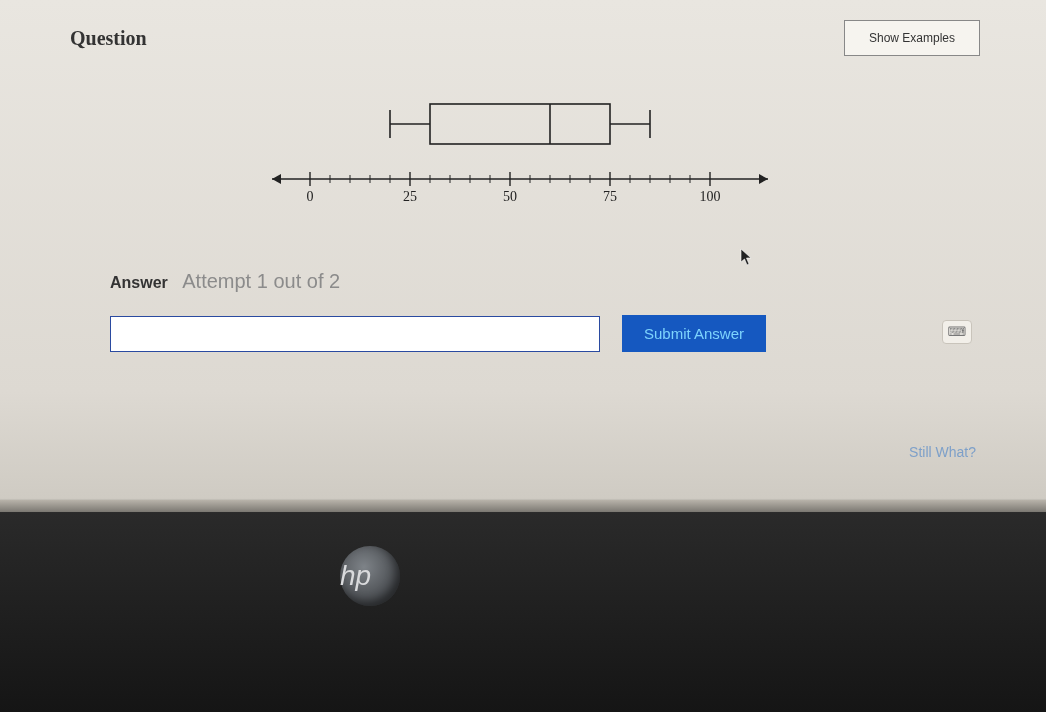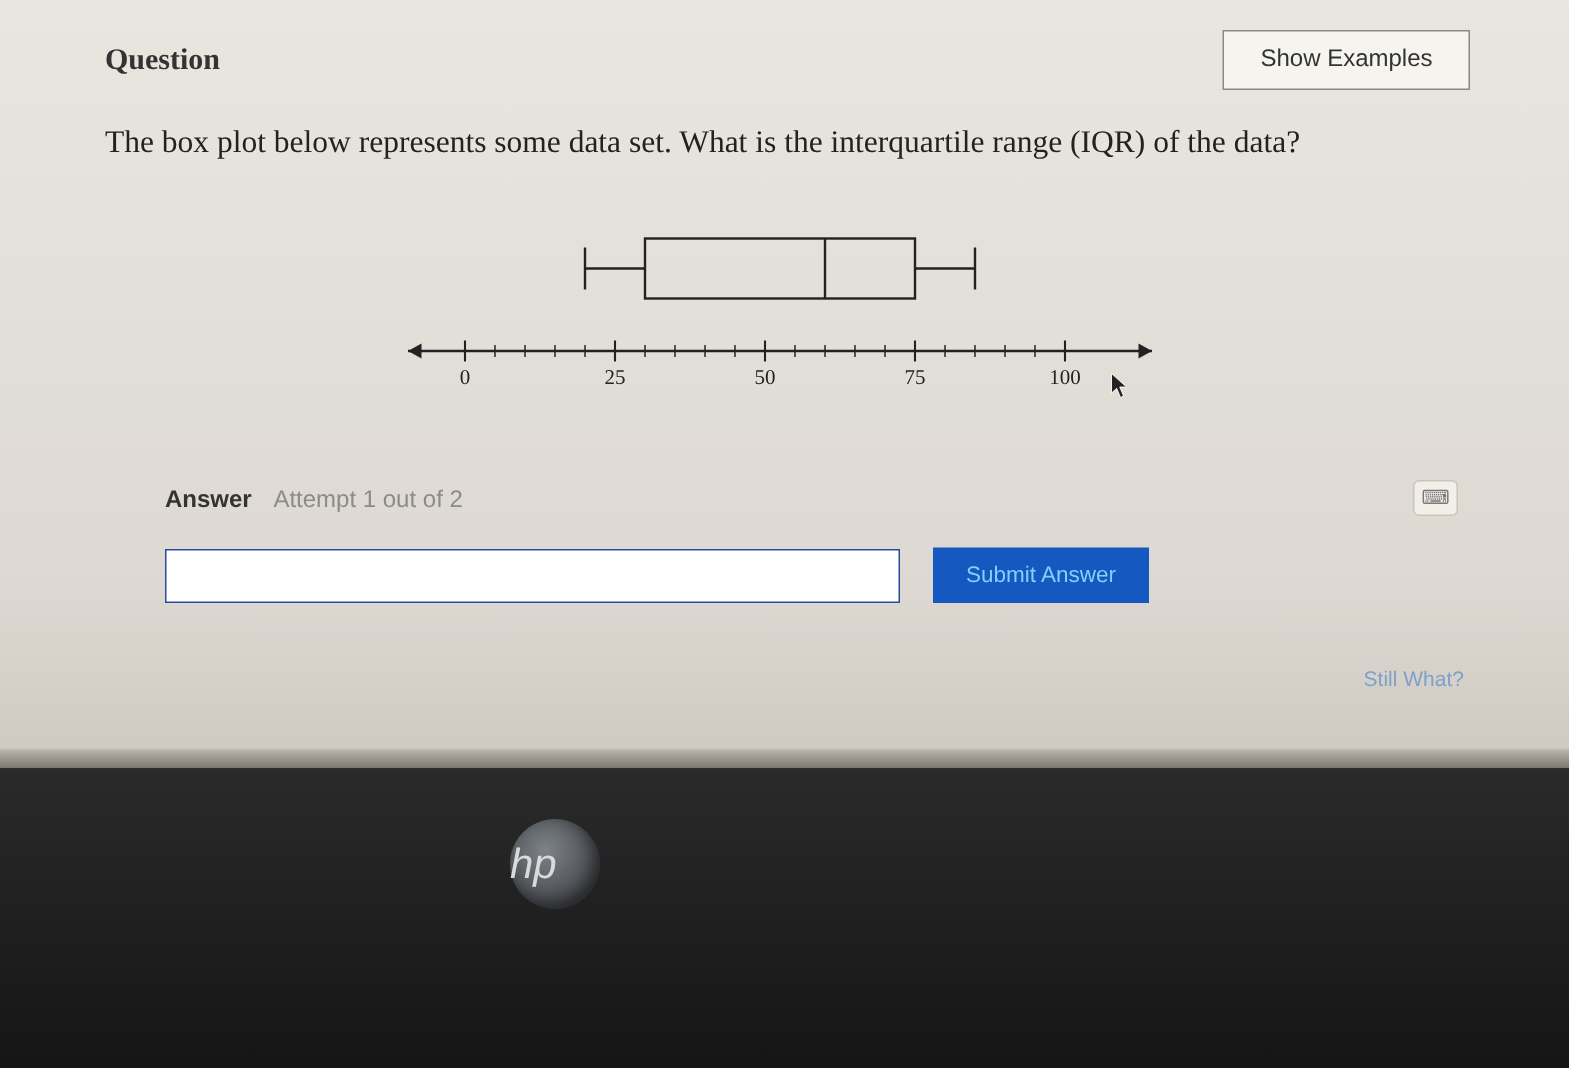--- a/index.html
+++ b/index.html
@@ -17,38 +17,38 @@
   }
   .header-row {
     display: flex; justify-content: space-between; align-items: center;
     padding: 20px 20px 10px 30px;
   }
   .question-label {
     font-weight: bold; font-size: 20px; color:#333;
   }
   .show-examples {
     border: 1px solid #888; background: #f6f4ef;
-    padding: 10px 24px; font-size: 16px; color:#333;
+    padding: 10px 24px; font-size: 12px; color:#333;
     font-family: Arial, sans-serif; cursor: pointer;
   }
   .prompt {
     font-size: 21px; color:#222; padding: 12px 20px 14px 30px;
     font-family: Georgia, serif;
   }
   .plot-wrap {
     width: 100%; display:flex; justify-content:center;
     padding: 18px 0 6px 0;
   }
   svg.boxplot { display:block; }
   .answer-row {
     padding: 40px 20px 8px 70px;
     color:#444; font-family: Arial, sans-serif;
   }
   .answer-row .alabel { font-weight: bold; font-size: 16px; color:#333; margin-right:10px; }
-  .answer-row .attempt { font-size: 16px; color:#8b8b8b; }
+  .answer-row .attempt { font-size: 20px; color:#8b8b8b; }
   .input-row {
     display:flex; align-items:center; gap: 22px;
     padding: 14px 20px 10px 70px;
   }
   .ans-input {
     width: 490px; height: 36px;
     border: 1.6px solid #2a4aa0;
     background:#fff; font-size:16px; padding:4px 8px;
     font-family: Arial, sans-serif;
   }
@@ -92,21 +92,20 @@
 
 <div class="screen">
 
   <div class="page">
 
     <div class="header-row">
       <div class="question-label">Question</div>
       <button class="show-examples">Show Examples</button>
     </div>
 
-    <div class="prompt">The box plot below represents some data set. What is the interquartile range (IQR) of the data?</div>
 
     <div class="plot-wrap">
       <svg class="boxplot" id="boxplot-svg" width="520" height="140">
           <line x1="12" y1="95" x2="508" y2="95" stroke="#222" stroke-width="1.6"></line>
           <path d="M 12 95 l 9 -5 l 0 10 z" fill="#222"></path>
           <path d="M 508 95 l -9 -5 l 0 10 z" fill="#222"></path>
           <line x1="50" y1="88" x2="50" y2="102" stroke="#222" stroke-width="1.4"></line>
           <line x1="70" y1="91" x2="70" y2="99" stroke="#222" stroke-width="1"></line>
           <line x1="90" y1="91" x2="90" y2="99" stroke="#222" stroke-width="1"></line>
           <line x1="110" y1="91" x2="110" y2="99" stroke="#222" stroke-width="1"></line>

